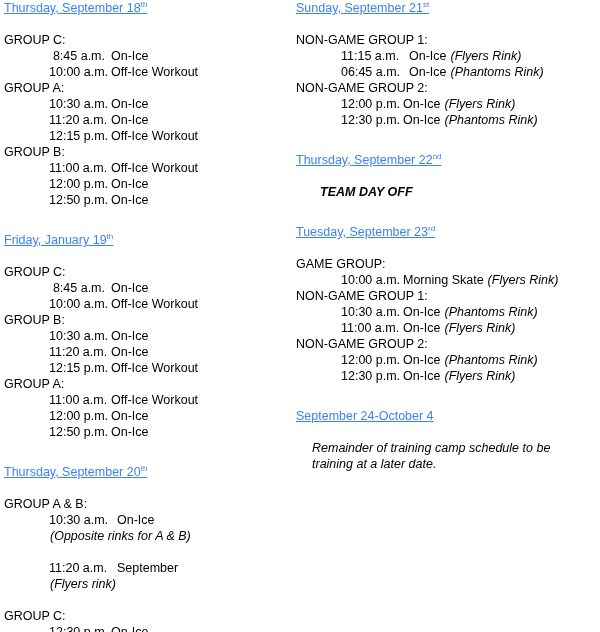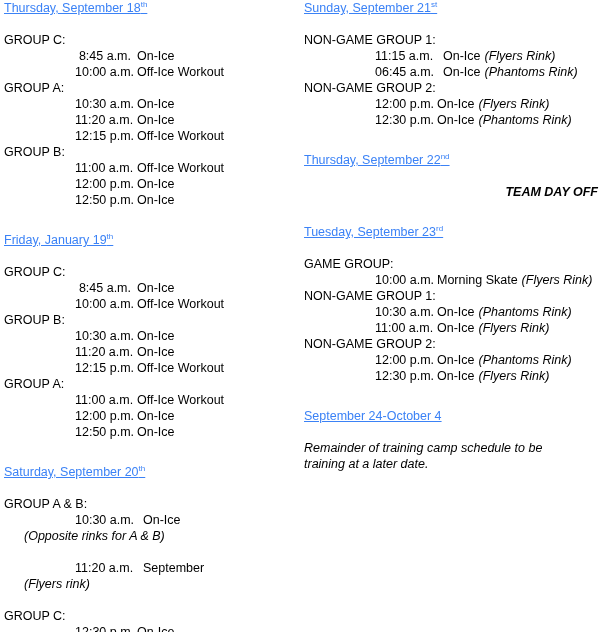--- a/index.html
+++ b/index.html
@@ -20,21 +20,21 @@
     position: relative;
     width: 600px;
     height: 632px;
     box-sizing: border-box;
   }
   .column {
     position: absolute;
     top: 0;
   }
   .col-left  { left: 4px;   width: 292px; }
-  .col-right { left: 304px; width: 294px; }
+  .col-right { left: 296px; width: 294px; }
 
   .day-block { margin-bottom: 0; }
 
   .day-heading {
     color: #3b82f6;
     font-size: 12.5px;
     font-weight: normal;
     text-decoration: underline;
     line-height: 16px;
     white-space: nowrap;
@@ -57,53 +57,53 @@
 
   .entry {
     line-height: 16px;
     white-space: nowrap;
     display: block;
   }
   .entry .time {
     display: inline-block;
     width: 56px;
     text-align: right;
-    margin-left: 71px;
+    margin-left: 45px;
   }
   .entry .activity {
     display: inline-block;
     margin-left: 6px;
   }
   .entry .rink {
     font-style: italic;
     margin-left: 4px;
   }
 
   
   .entry.wide .activity { margin-left: 12px; }
 
   .note {
     font-style: italic;
     line-height: 16px;
-    margin-left: 20px;
+    margin-left: 46px;
     white-space: nowrap;
   }
 
   .dayoff {
     font-style: italic;
     font-weight: bold;
     line-height: 16px;
-    margin-left: 36px;
-    white-space: nowrap;
-    text-align: right;
+    margin-left: 24px;
+    white-space: nowrap;
   }
 
   .remainder {
     font-style: italic;
     line-height: 16px;
+    margin-left: 16px;
   }
   .remainder div { white-space: nowrap; }
 </style>
 </head>
 <body>
 
 <div class="page">
 
   <div class="column col-left">
 
@@ -145,21 +145,21 @@
       <div class="group-name">GROUP A:</div>
       <div class="entry"><span class="time">11:00 a.m.</span><span class="activity">Off-Ice Workout</span></div>
       <div class="entry"><span class="time">12:00 p.m.</span><span class="activity">On-Ice</span></div>
       <div class="entry"><span class="time">12:50 p.m.</span><span class="activity">On-Ice</span></div>
     </div>
 
     <div class="spacer-line"></div>
     <div class="spacer-half"></div>
 
     <div class="day-block">
-      <div class="day-heading"><span>Saturday, September 20</span><sup>th</sup></div>
+      <div class="day-heading"><span>Thursday, September 20</span><sup>th</sup></div>
       <div class="spacer-line"></div>
 
       <div class="group-name">GROUP A &amp; B:</div>
       <div class="entry wide"><span class="time">10:30 a.m.</span><span class="activity">On-Ice</span></div>
       <div class="note">(Opposite rinks for A &amp; B)</div>
 
       <div class="spacer-line"></div>
 
       <div class="entry wide"><span class="time">11:20 a.m.</span><span class="activity">September</span></div>
       <div class="note">(Flyers rink)</div>

